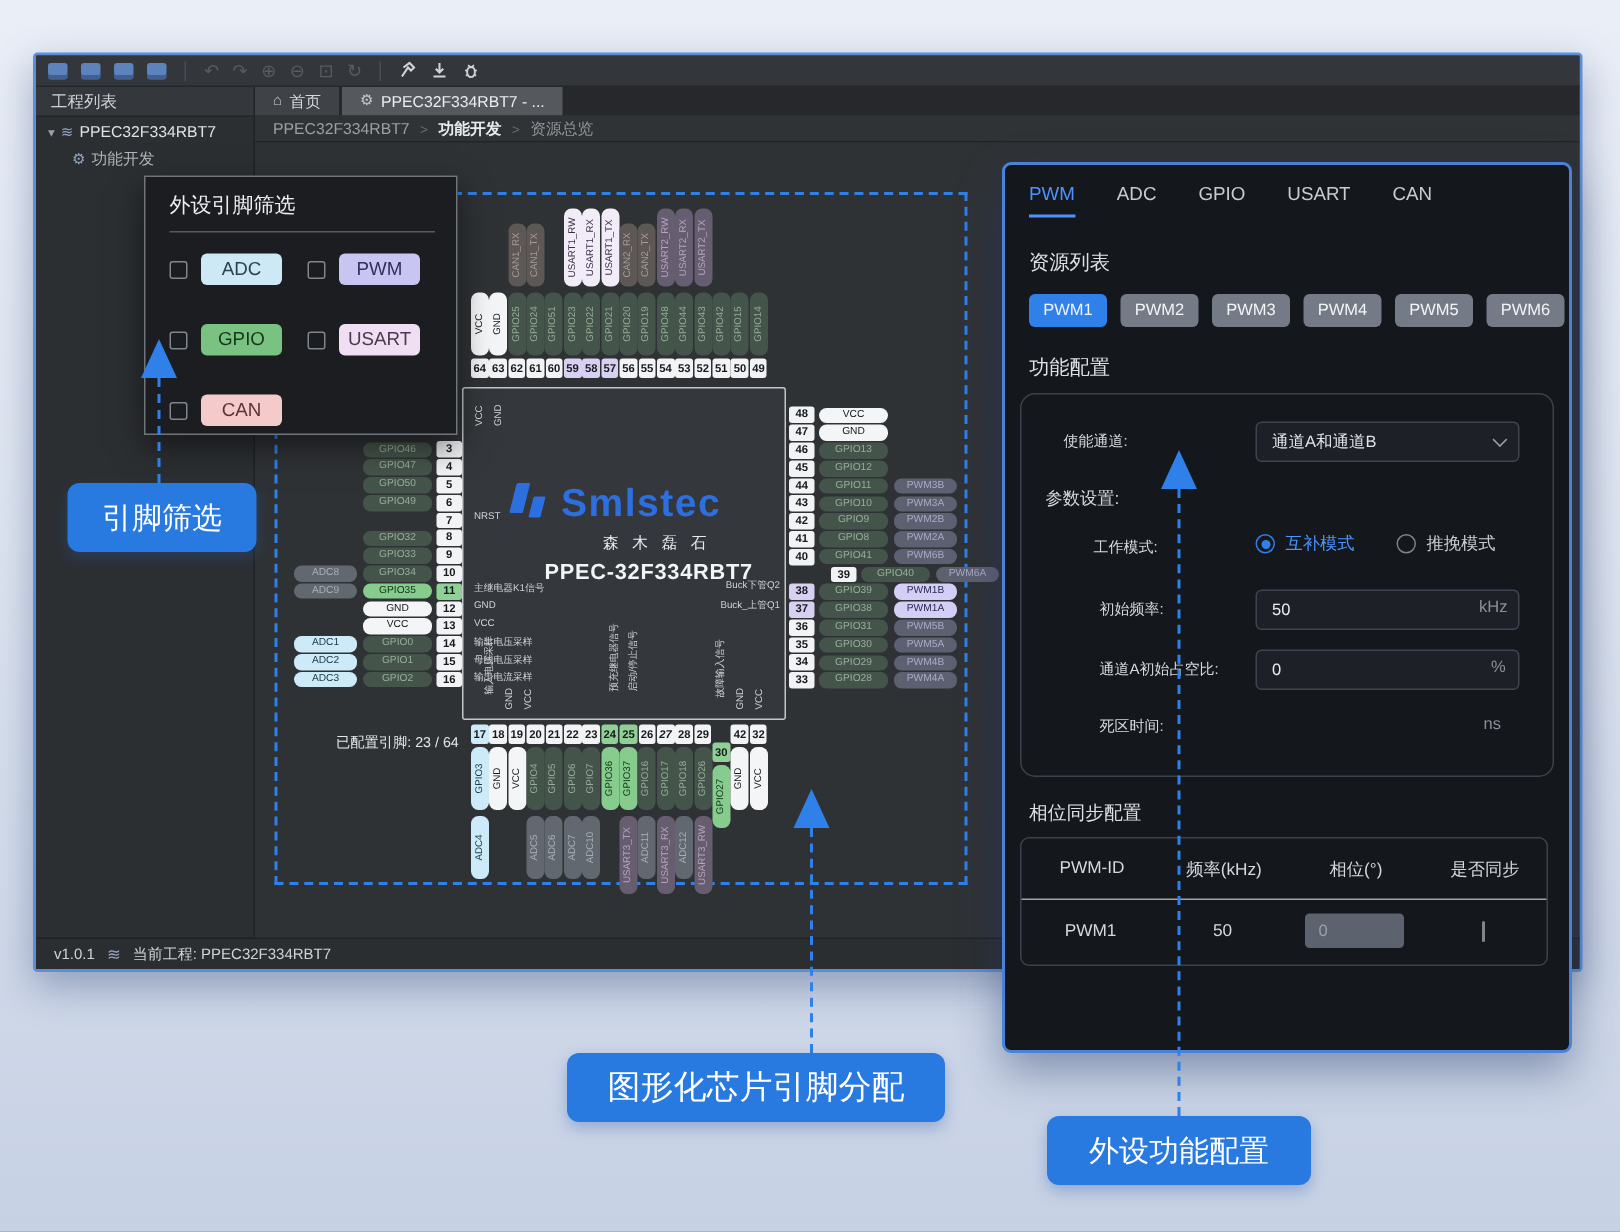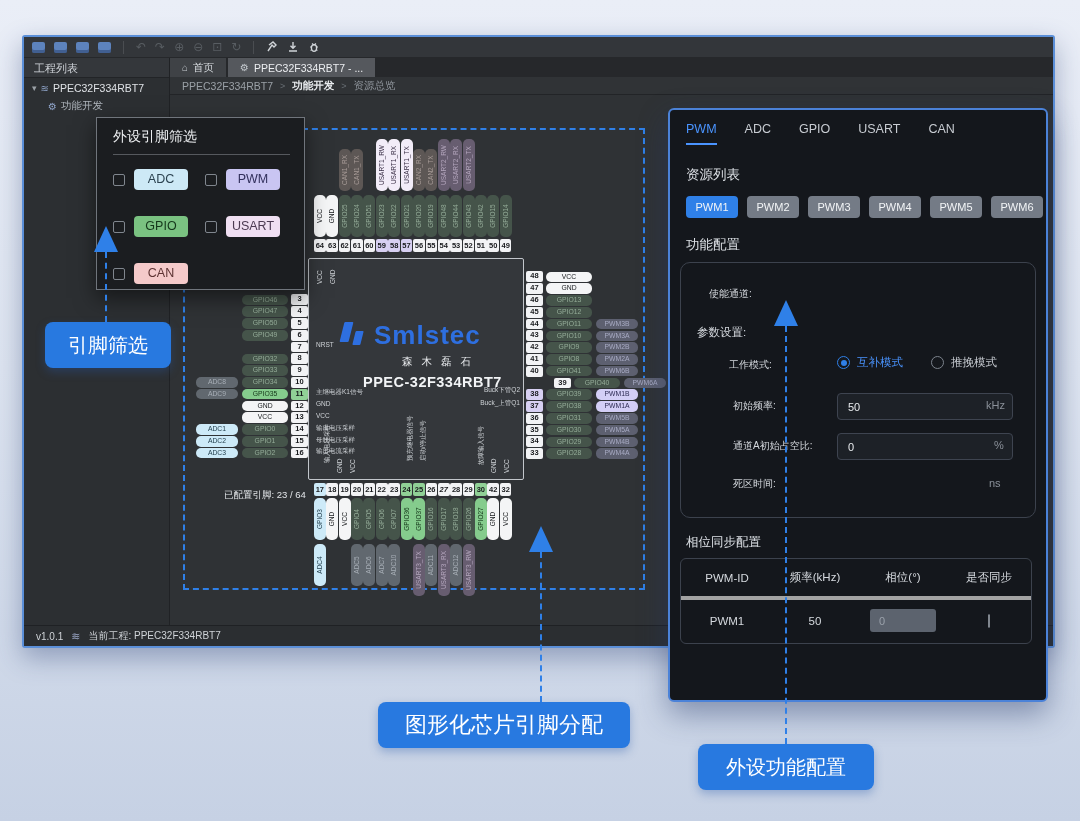--- a/index.html
+++ b/index.html
@@ -130,21 +130,21 @@
   .inp { position:absolute; left:156px; width:176px; height:27px; background:#1d2127; border:1px solid #3e4450; border-radius:4px; color:#e8ebee; font-size:11px; padding:0 10px; font-family:inherit; }
   .unit { position:absolute; font-size:11px; color:#8a9099; }
   .radio-row { position:absolute; left:156px; display:flex; gap:28px; align-items:center; }
   .radio-opt { display:flex; align-items:center; gap:7px; font-size:11.5px; }
   .radio { width:13px; height:13px; border:1.5px solid #7c838c; border-radius:50%; display:flex; align-items:center; justify-content:center; }
   .radio.sel { border-color:#2f80e8; }
   .radio .dot { width:6px; height:6px; border-radius:50%; background:#2f80e8; }
   .opt-on { color:#4a94ff; } .opt-off { color:#c8ccd2; }
   .tbl-box { position:absolute; left:10px; top:448px; width:352px; height:86px; border:1px solid #3c424d; border-radius:6px; }
   .tbl-row { display:flex; height:41px; align-items:center; }
-  .tbl-row.head { border-bottom:4px solid #a3a3a3; }
+  .tbl-row.head { border-bottom:1px solid #a3a3a3;justify-content:center; }
   .tbl-cell { font-size:11.5px; color:#d5d9de; text-align:center; }
   .c1{width:92px;} .c2{width:84px;} .c3{width:92px;} .c4{width:80px;}
   .phase-inp { width:66px; height:23px; background:#5c636e; border:none; border-radius:3px; color:#9aa1ab; font-size:11px; padding-left:9px; margin:0 auto; display:block; font-family:inherit; }
   .sync-chk { margin:0 auto; }
   .rp-note { position:absolute; left:14px; top:540px; width:352px; font-size:11px; color:#d5d9de; line-height:1.55; }
 
   
   .callout { position:absolute; background:#2879e0; color:#fff; border-radius:8px; display:flex; align-items:center; justify-content:center; z-index:20; box-shadow:0 4px 10px rgba(40,90,170,.35); }
   .co-filter { left:45px; top:322px; width:126px; height:46px; font-size:20px; }
   .co-chip { left:378px; top:702px; width:252px; height:46px; font-size:22px; }
@@ -398,21 +398,21 @@
     <div class="pcol" style="height: 118px;">
       <span class="num numv" style="top: 0px;">28</span>
       <span class="vpill p-gpio" style="width: 42px; left: -15.2px; top: 30px;">GPIO18</span>
       <span class="vpill p-adc" style="width: 42px; left: -15.2px; top: 76px;">ADC12</span>
     </div>
     <div class="pcol" style="height: 118px;">
       <span class="num numv" style="top: 0px;">29</span>
       <span class="vpill p-gpio" style="width: 42px; left: -15.2px; top: 30px;">GPIO26</span>
       <span class="vpill p-usart" style="width: 52px; left: -20.2px; top: 81px;">USART3_RW</span>
     </div>
-    <div class="pcol" style="height: 118px;">
+    <div class="pcol" style="height: 118px; margin-top: 12px;">
       <span class="num numv hl-grn" style="top: 0px;">30</span>
       <span class="vpill p-gpio-on" style="width: 42px; left: -15.2px; top: 30px;">GPIO27</span>
     </div>
     <div class="pcol" style="height: 118px;">
       <span class="num numv" style="top: 0px;">42</span>
       <span class="vpill p-power" style="width: 42px; left: -15.2px; top: 30px;">GND</span>
     </div>
     <div class="pcol" style="height: 118px;">
       <span class="num numv" style="top: 0px;">32</span>
       <span class="vpill p-power" style="width: 42px; left: -15.2px; top: 30px;">VCC</span>
@@ -616,20 +616,24 @@
       <button class="rp-res">PWM3</button>
       <button class="rp-res">PWM4</button>
       <button class="rp-res">PWM5</button>
       <button class="rp-res">PWM6</button>
     </div>
 
   <div class="rp-sec" style="left:16px;top:126px">功能配置</div>
 
   <div class="cfg-box">
     <span class="cfg-label" style="left:16px;top:24px">使能通道:</span>
+    <div class="select-box" style="top:18px">
+      <span>通道A和通道B</span>
+      <span class="chev"></span>
+    </div>
 
     <span class="cfg-sub" style="left:16px;top:62px">参数设置:</span>
 
     <span class="cfg-label" style="left:36px;top:95px">工作模式:</span>
     <div class="radio-row" style="top:92px">
       <span class="radio-opt">
         <span class="radio sel">
             <span class="dot"></span>
           </span>
         <span class="opt-on">互补模式</span>

